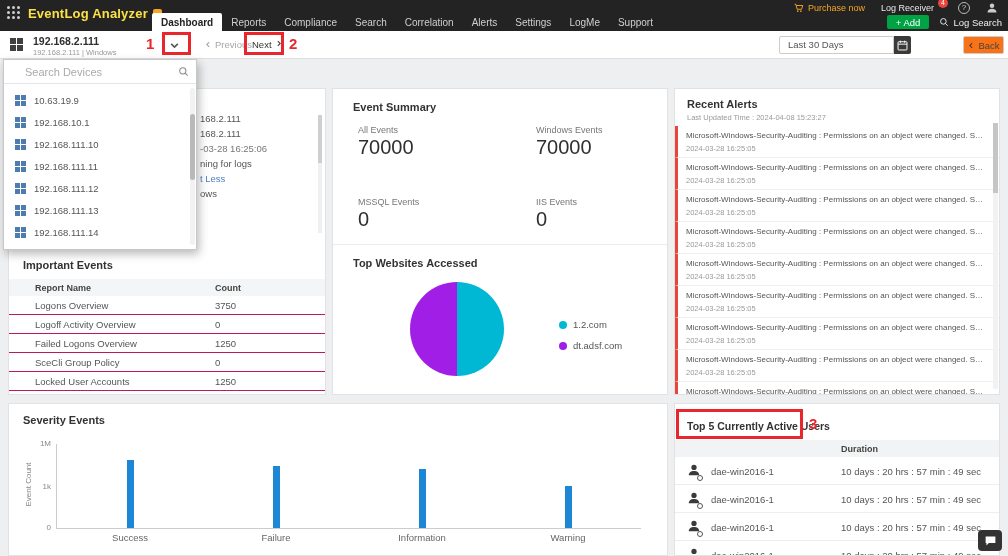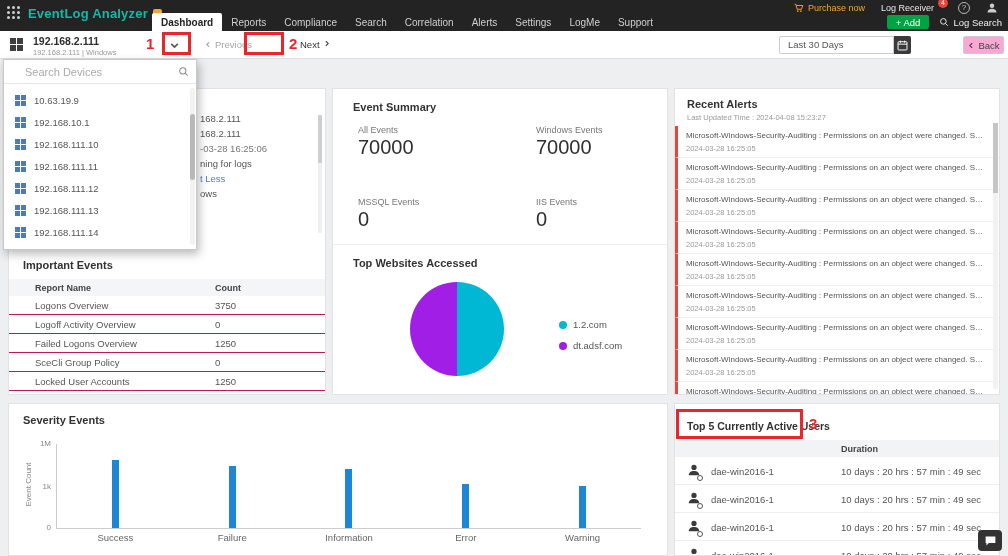--- a/index.html
+++ b/index.html
@@ -5,21 +5,21 @@
   * { margin:0; padding:0; box-sizing:border-box; }
   html,body { width:1008px; height:556px; }
   body { position:relative; overflow:hidden; font-family:"Liberation Sans","DejaVu Sans",sans-serif;
          background:#edeff0; color:#333; }
   svg { display:block; }
 
   
   .topbar { position:absolute; left:0; top:0; width:1008px; height:31px; background:#232323; z-index:10; }
   .apps-grid { position:absolute; left:7px; top:6px; display:grid; grid-template-columns:repeat(3,3px); grid-auto-rows:3px; gap:2px; cursor:pointer; }
   .apps-grid i { background:#cfcfcf; border-radius:50%; }
-  .logo { position:absolute; left:28px; top:6px; font-size:13px; font-weight:700; color:#14b8a6; letter-spacing:.2px; display:flex; align-items:center; gap:5px;justify-content:space-between; }
+  .logo { position:absolute; left:28px; top:6px; font-size:13px; font-weight:700; color:#fde047; letter-spacing:.2px; display:flex; align-items:center; gap:5px;justify-content:space-between; }
   .logo-mark { width:9px; height:9px; border-radius:2px; background:#f5a623; display:inline-block; }
   .row1-right { position:absolute; right:10px; top:1px; height:13px; display:flex; align-items:center; gap:16px; font-size:9px;justify-content:flex-end; }
   .purchase { color:#f5a623; display:flex; gap:4px; align-items:center; cursor:pointer; }
   .logreceiver { color:#e8e8e8; position:relative; padding-right:8px; cursor:pointer; }
   .badge { position:absolute; right:-6px; top:-5px; min-width:10px; height:10px; border-radius:5px; background:#e8453c; color:#fff; font-size:7px; line-height:10px; text-align:center; padding:0 2px; }
   .help-icon { width:12px; height:12px; border:1px solid #bbb; border-radius:50%; color:#ccc; font-size:8px; line-height:10px; text-align:center; cursor:pointer; }
   .tabs { position:absolute; left:152px; bottom:0; height:18px; display:flex; align-items:stretch; }
   .tab { padding:0 9px; font-size:10px; color:#cfcfcf; display:flex; align-items:center; cursor:pointer; white-space:nowrap; }
   .tab.active { background:#fff; color:#222; font-weight:700; border-radius:2px 2px 0 0; }
   .row2-right { position:absolute; right:6px; bottom:2px; display:flex; align-items:center; gap:10px; }
@@ -30,24 +30,24 @@
   .subheader { position:absolute; top:31px; left:0; width:1008px; height:28px; background:#fff; border-bottom:1px solid #dfdfdf; z-index:5; }
   .win-icon { display:inline-grid; grid-template-columns:repeat(2,5px); grid-auto-rows:5px; gap:1px; flex:0 0 auto; }
   .win-icon i { background:#4f7cae; }
   .win-icon.dark { grid-template-columns:repeat(2,6px); grid-auto-rows:6px; }
   .win-icon.dark i { background:#3f3f3f; }
   .dev-icon { position:absolute; left:10px; top:7px; }
   .dev-name { position:absolute; left:33px; top:4px; font-size:10.5px; font-weight:700; color:#2f2f2f; }
   .dev-meta { position:absolute; left:33px; top:17px; font-size:7.5px; color:#999; }
   .chevron-btn { position:absolute; left:169px; top:9px; cursor:pointer; }
   .prev-btn { position:absolute; left:204px; top:8px; font-size:9.5px; color:#a7a7a7; display:flex; gap:3px; align-items:center; cursor:pointer; }
-  .next-btn { position:absolute; left:252px; top:8px; font-size:9.5px; color:#333; display:flex; gap:3px; align-items:flex-start; cursor:pointer;margin-left:48px; }
+  .next-btn { position:absolute; left:252px; top:8px; font-size:9.5px; color:#333; display:flex; gap:3px; align-items:flex-start; cursor:pointer; }
   .date-field { position:absolute; right:114px; top:5px; width:115px; height:18px; border:1px solid #ccc; border-radius:2px 0 0 2px; font-size:9.5px; color:#555; line-height:16px; padding-left:8px; cursor:pointer; background:#fff; }
   .cal-btn { position:absolute; right:97px; top:5px; width:17px; height:18px; background:#3a3a3a; border-radius:0 2px 2px 0; display:flex; align-items:center; justify-content:center; cursor:pointer; }
-  .back-btn { position:absolute; right:4px; top:5px; width:41px; height:18px; border:1px solid #ccc; border-radius:2px; background:#f9a8d4; font-size:9.5px; color:#444; display:flex; align-items:center; justify-content:center; gap:3px; cursor:pointer; }
+  .back-btn { position:absolute; right:4px; top:5px; width:41px; height:18px; border:1px solid #ccc; border-radius:2px; background:#f97316; font-size:9.5px; color:#444; display:flex; align-items:center; justify-content:center; gap:3px; cursor:pointer; }
 
   
   .dropdown { position:absolute; left:3px; top:59px; width:194px; background:#fff; border:1px solid #c8c8c8; box-shadow:2px 4px 9px rgba(0,0,0,.28); z-index:40; }
   .search-row { height:24px; border-bottom:1px solid #e6e6e6; position:relative; }
   .search-row input { width:100%; height:100%; border:none; outline:none; padding:0 24px 0 21px; font-size:11px; font-family:inherit; color:#444; }
   .search-row input::placeholder { color:#aaa; }
   .search-row .mag { position:absolute; right:7px; top:6px; }
   .device-list { position:relative; padding:5px 0 6px; }
   .device-row { height:22px; display:flex; align-items:center; gap:8px; padding:0 11px; font-size:9.5px; color:#555; cursor:pointer; }
   .dd-track { position:absolute; right:1px; top:4px; bottom:4px; width:5px; background:#f2f2f2; border-radius:3px; }
@@ -385,24 +385,20 @@
       </div>
       <div class="bar-slot">
         <div class="bar" style="height: 62.3px; background: rgb(30, 135, 213);"></div>
         <div class="bar-label">Failure</div>
       </div>
       <div class="bar-slot">
         <div class="bar" style="height: 59.2px; background: rgb(30, 135, 213);"></div>
         <div class="bar-label">Information</div>
       </div>
       <div class="bar-slot">
-        <div class="bar" style="height: 43.6px; background: rgb(30, 135, 213);"></div>
-        <div class="bar-label">Error</div>
-      </div>
-      <div class="bar-slot">
         <div class="bar" style="height: 42.5px; background: rgb(30, 135, 213);"></div>
         <div class="bar-label">Warning</div>
       </div>
     </div>
 </section>
 
 <section class="card" id="card-users">
   <h3 class="au-title">Top 5 Currently Active Users</h3>
   <div class="au-header-row">
     <span class="au-duration-h">Duration</span>

